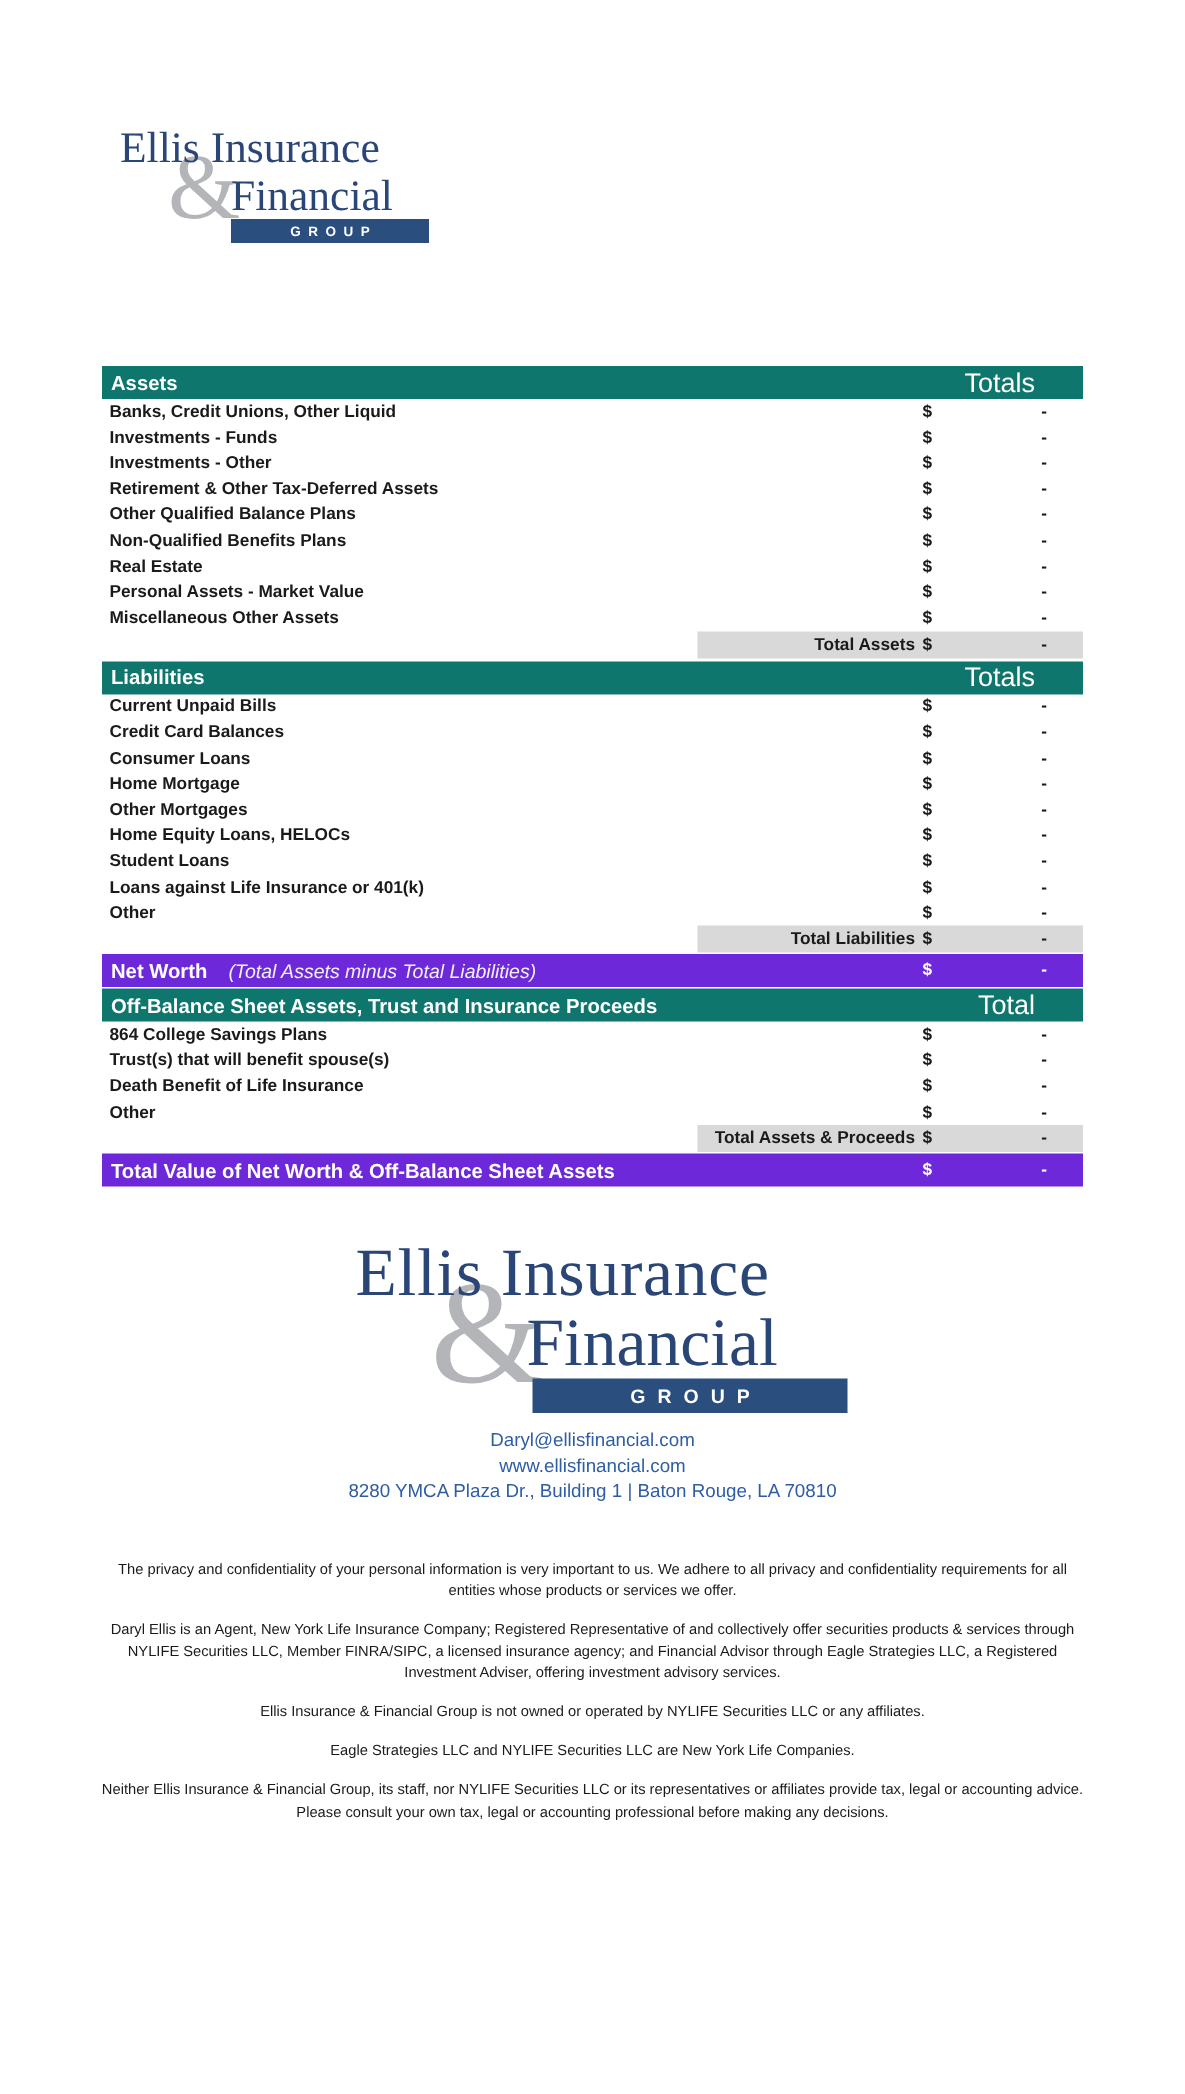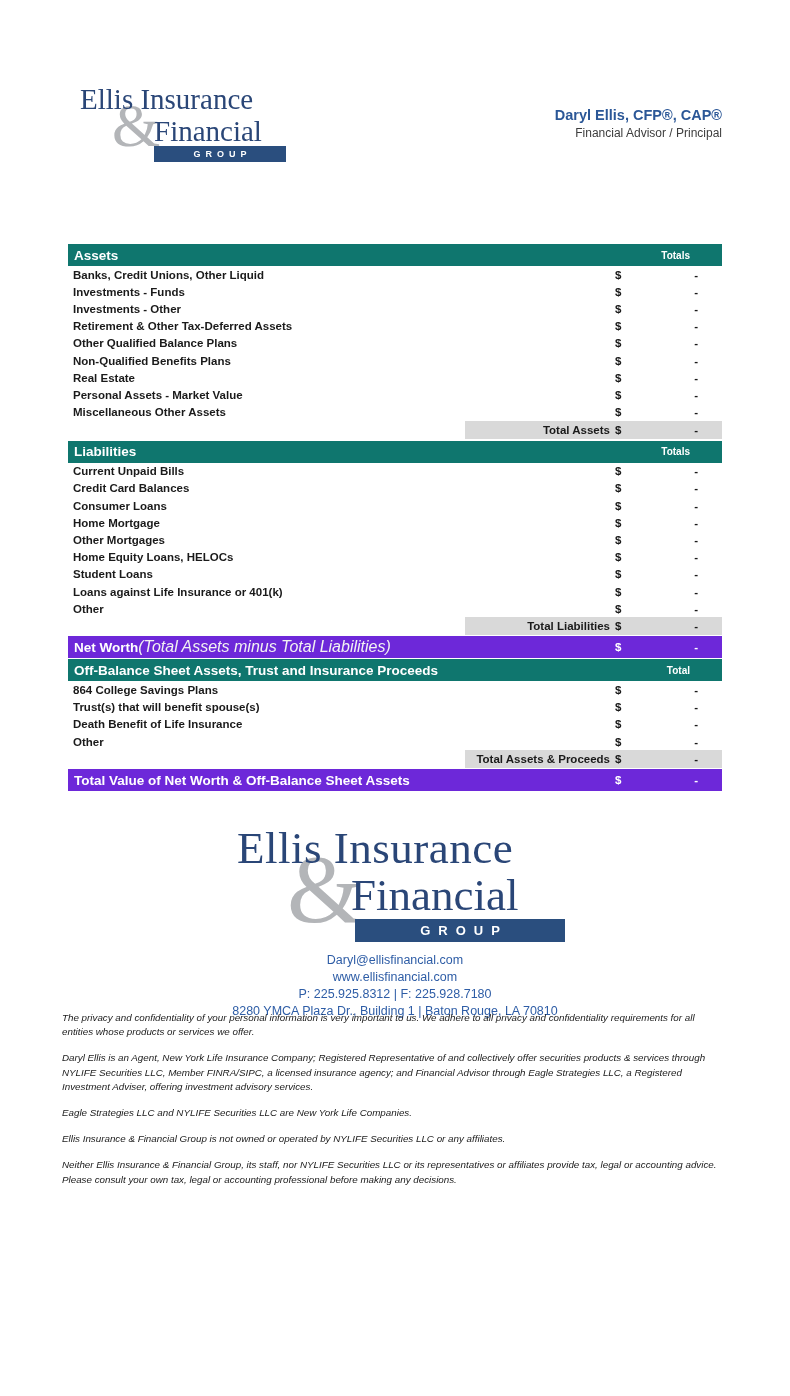--- a/index.html
+++ b/index.html
@@ -35,73 +35,69 @@
 
   
   .doc-title { position: absolute; top: 216px; left: 0; right: 0; text-align: center;
     color: #1F4E79; font-size: 20px; font-weight: bold; }
 
   
   .bsheet { position: absolute; top: 244px; left: 68px; width: 654px; font-size: 11.5px; }
   .thead { position: relative; height: 22px; background: #0f766e; color: #fff;
     display: flex; align-items: center; }
   .thead .hlabel { padding-left: 6px; font-size: 13.5px; font-weight: bold; }
-  .thead .htotals { position: absolute; right: 32px; font-size: 10px; font-weight: bold; }
+  .thead .htotals { position: absolute; right: 32px; font-size: 18px; font-weight: normal; }
 
   .trow { position: relative; height: 17.2px; display: flex; align-items: center; font-weight: 600; }
   .trow .tlabel { padding-left: 5px; }
   .tdollar { position: absolute; left: 547px; font-weight: 600; }
   .tval { position: absolute; right: 24px; font-weight: 600; }
 
   .subtotal { position: relative; height: 18px; }
   .subtotal .shade { position: absolute; left: 397px; right: 0; top: 0; bottom: 0; background: #D9D9D9; }
   .subtotal .stlabel { position: absolute; right: 112px; top: 0; height: 100%; display: flex; align-items: center; font-weight: 600; text-align: right; }
   .subtotal .tdollar, .subtotal .tval { top: 0; height: 100%; display: flex; align-items: center; }
 
   .grayband { position: relative; height: 22px; background: #6d28d9; color: #fff;
     display: flex; align-items: center; margin-top: 1px; margin-bottom: 1px; }
   .grayband .gblabel { padding-left: 6px; font-size: 13.5px; font-weight: bold; white-space: nowrap; }
-  .grayband .gbnote { font-size: 16px; font-style: italic; margin-left: 0; color: #f2f2f2; font-weight: normal; }
+  .grayband .gbnote { font-size: 13px; font-style: italic; margin-left: 14px; color: #f2f2f2; font-weight: normal; }
   .grayband .tdollar, .grayband .tval { font-weight: bold; color: #fff; }
 
   .gap2 { height: 2px; }
 
   
   .logo-large { position: absolute; left: 237px; top: 826px; width: 330px; height: 115px; }
   .logo-large .l1 { font-size: 45px; letter-spacing: 0.5px; }
   .logo-large .l2 { font-size: 45px; margin-top: 2px; margin-left: 114px; }
   .logo-large .amp { left: 50px; top: 24px; font-size: 98px; }
   .logo-large .banner { left: 118px; top: 93px; width: 210px; height: 23px; font-size: 13px; letter-spacing: 8px; padding-left: 8px; }
 
   
   .contact { position: absolute; top: 952px; left: 0; right: 0; text-align: center;
     color: #2E5DA6; font-size: 12.5px; line-height: 17px; }
   .contact div { margin-bottom: 0; }
 
   
-  .disclaimers { position: absolute; top: 1011px; left: 62px; width: 666px;
-    font-size: 9.8px; font-style: italic; color: #1a1a1a; line-height: 1.45; }
+  .disclaimers { position: absolute; top: 1040px; left: 62px; width: 666px;
+    font-size: 9.8px; color: #1a1a1a; text-align: center; line-height: 1.45; }
   .disclaimers p { margin-bottom: 12px; }
 </style>
 </head>
 <body>
 
 <div class="page">
 
   <div class="top-header">
     <div class="logo logo-small">
       <div class="amp">&amp;</div>
       <div class="l1">Ellis Insurance</div>
       <div class="l2">Financial</div>
       <div class="banner">GROUP</div>
     </div>
-    <div class="advisor">
-      <div class="advisor-name">Daryl Ellis, CFP®, CAP®</div>
-      <div class="advisor-title">Financial Advisor / Principal</div>
-    </div>
   </div>
 
 
   <div class="bsheet">
 
     <div class="thead">
       <span class="hlabel">Assets</span>
       <span class="htotals">Totals</span>
     </div>
     <div>
@@ -290,25 +286,24 @@
   <div class="logo logo-large">
     <div class="amp">&amp;</div>
     <div class="l1">Ellis Insurance</div>
     <div class="l2">Financial</div>
     <div class="banner">GROUP</div>
   </div>
 
   <div class="contact">
     <div>Daryl@ellisfinancial.com</div>
     <div>www.ellisfinancial.com</div>
-    <div>P: 225.925.8312 | F: 225.928.7180</div>
     <div>8280 YMCA Plaza Dr., Building 1 | Baton Rouge, LA 70810</div>
   </div>
 
   <div class="disclaimers">
     <p>The privacy and confidentiality of your personal information is very important to us. We adhere to all privacy and confidentiality requirements for all entities whose products or services we offer.</p>
     <p>Daryl Ellis is an Agent, New York Life Insurance Company; Registered Representative of and collectively offer securities products &amp; services through NYLIFE Securities LLC, Member FINRA/SIPC, a licensed insurance agency; and Financial Advisor through Eagle Strategies LLC, a Registered Investment Adviser, offering investment advisory services.</p>
+    <p>Ellis Insurance &amp; Financial Group is not owned or operated by NYLIFE Securities LLC or any affiliates.</p>
     <p>Eagle Strategies LLC and NYLIFE Securities LLC are New York Life Companies.</p>
-    <p>Ellis Insurance &amp; Financial Group is not owned or operated by NYLIFE Securities LLC or any affiliates.</p>
     <p>Neither Ellis Insurance &amp; Financial Group, its staff, nor NYLIFE Securities LLC or its representatives or affiliates provide tax, legal or accounting advice. Please consult your own tax, legal or accounting professional before making any decisions.</p>
   </div>
 
 </div>
 
 </body></html>

